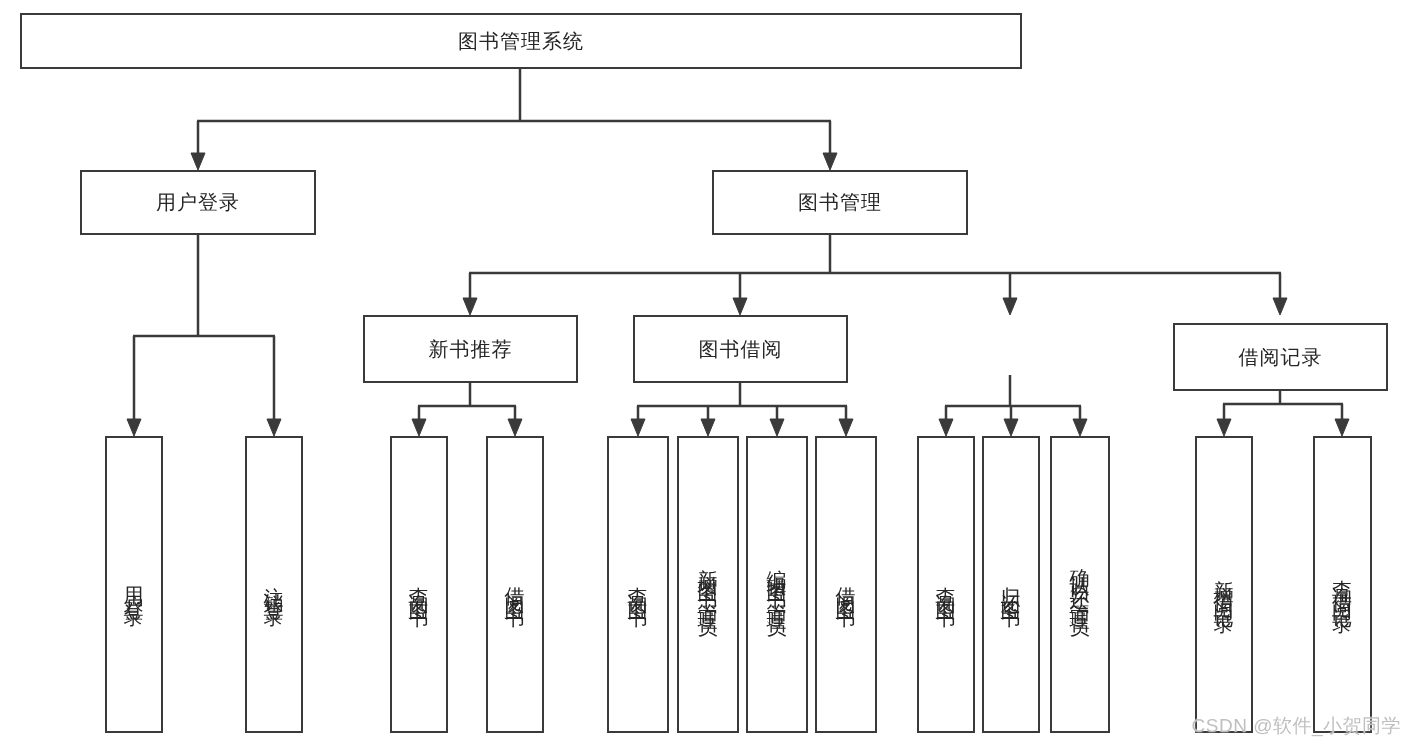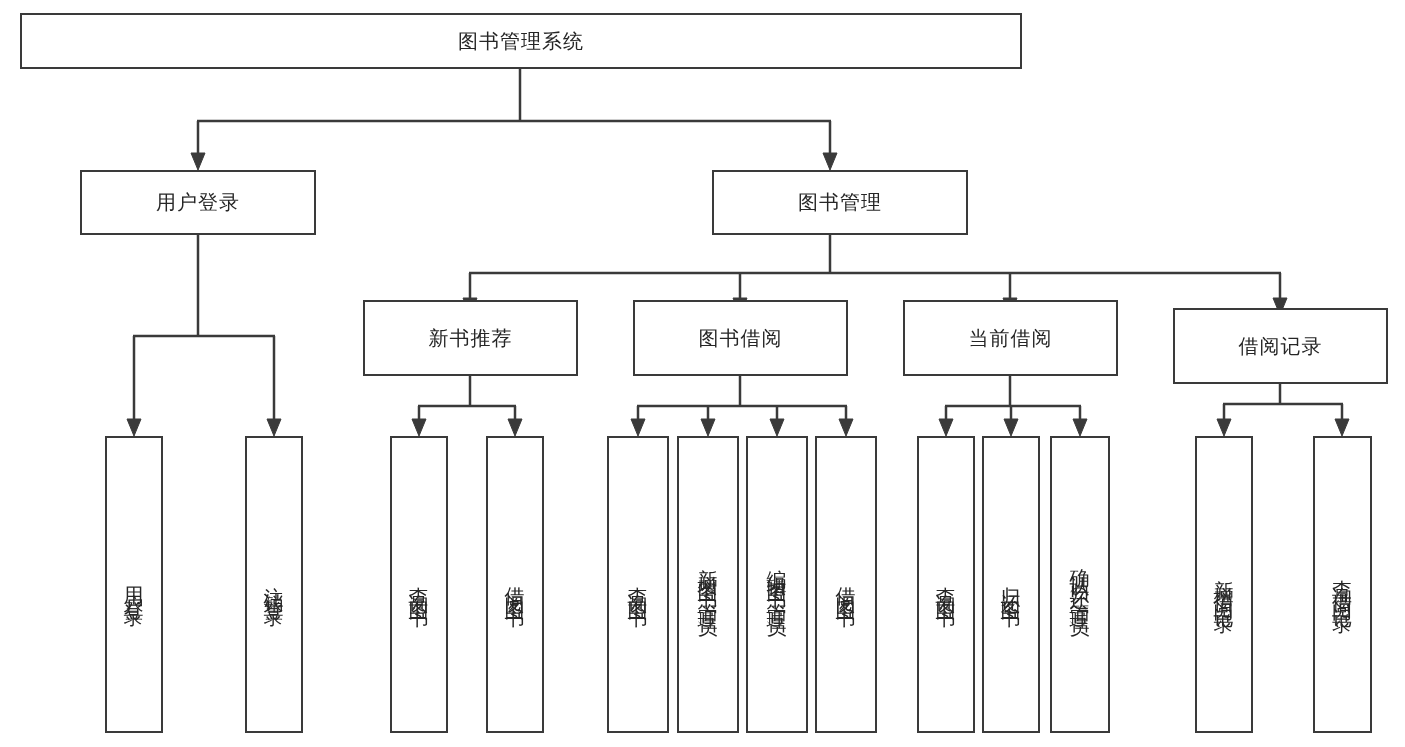--- a/index.html
+++ b/index.html
@@ -28,21 +28,21 @@
     font-size:20px;
     letter-spacing:7px;
     line-height:1;
     top:436px;height:297px;
   }
   
   #box-root   {left:20px;  top:13px;  width:1002px; height:56px;}
   #box-login  {left:80px;  top:170px; width:236px;  height:65px;}
   #box-mgmt   {left:712px; top:170px; width:256px;  height:65px;}
   
-  .lvl3{top:300px;width:215px;height:76px;}
+  .lvl3{top:315px;width:215px;height:68px;}
   #box-newrec {left:363px;}
   #box-borrow {left:633px;text-align:right;}
   #box-current{left:903px;}
   #box-records{left:1173px;margin-top:8px;}
   
   #v-login-1{left:105px; width:58px;}
   #v-login-2{left:245px; width:58px;}
   #v-new-1  {left:390px; width:58px;}
   #v-new-2  {left:486px; width:58px;}
   #v-bor-1  {left:607px; width:62px;}
@@ -130,34 +130,34 @@
     <polygon points="1335,419 1349,419 1342,436"></polygon>
   </svg>
 
   <div class="node hbox" id="box-root">图书管理系统</div>
 
   <div class="node hbox" id="box-login">用户登录</div>
   <div class="node hbox" id="box-mgmt">图书管理</div>
 
   <div class="node hbox lvl3" id="box-newrec">新书推荐</div>
   <div class="node hbox lvl3" id="box-borrow">图书借阅</div>
-  <div class="node hbox lvl3" id="box-current">当前借阅</div>
   <div class="node hbox lvl3" id="box-records">借阅记录</div>
 
   <div class="node vbox" id="v-login-1">用户登录</div>
   <div class="node vbox" id="v-login-2">注销登录</div>
 
   <div class="node vbox" id="v-new-1">查询图书</div>
   <div class="node vbox" id="v-new-2">借阅图书</div>
 
   <div class="node vbox" id="v-bor-1">查询图书</div>
   <div class="node vbox" id="v-bor-2">新增图书（管理员）</div>
   <div class="node vbox" id="v-bor-3">编辑图书（管理员）</div>
   <div class="node vbox" id="v-bor-4">借阅图书</div>
 
   <div class="node vbox" id="v-cur-1">查询图书</div>
   <div class="node vbox" id="v-cur-2">归还图书</div>
   <div class="node vbox" id="v-cur-3">确认归还（管理员）</div>
 
   <div class="node vbox" id="v-rec-1">新增借阅记录</div>
   <div class="node vbox" id="v-rec-2">查询借阅记录</div>
 
+  <div class="watermark">CSDN @软件_小贺同学</div>
 </div>
 
 </body></html>

